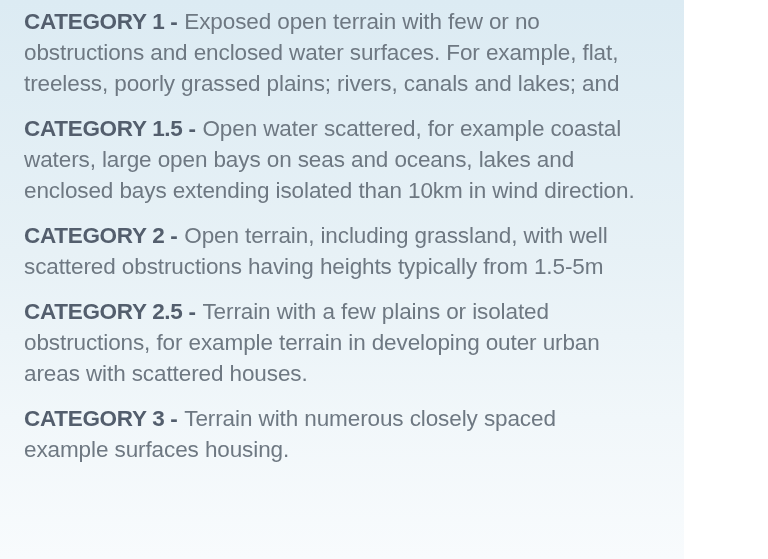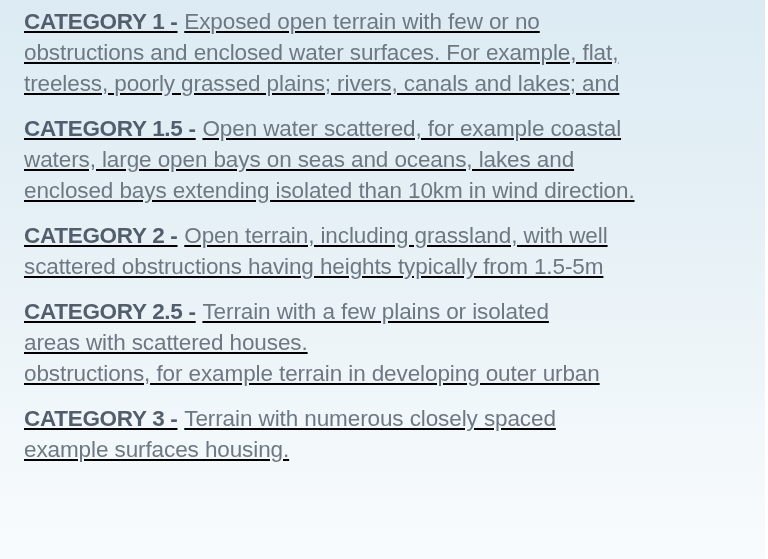--- a/index.html
+++ b/index.html
@@ -1,27 +1,26 @@
 <!DOCTYPE html>
 <html><head>
 <meta charset="utf-8">
 <style>
   html, body {
     margin: 0;
     padding: 0;
   }
   .page {
-    width: 765px;
+    width: 684px;
     height: 559px;
     overflow: hidden;
     box-sizing: border-box;
     background: linear-gradient(180deg, #dcebf3 0%, #e7f1f6 45%, #f1f7fa 75%, #f8fbfd 100%);
     font-family: "Liberation Sans", "DejaVu Sans", sans-serif;
     padding: 6px 0 0 24px;
-    text-decoration: underline;
   }
   .para {
     margin: 0 0 14px 0;
     font-size: 22.5px;
     line-height: 31px;
     color: #6e7882;
     letter-spacing: -0.1px;
   }
   .line {
     display: block;
@@ -52,22 +51,22 @@
     <span class="line">enclosed bays extending isolated than 10km in wind direction.</span>
   </p>
 
   <p class="para">
     <span class="line"><strong class="cat">CATEGORY 2 -</strong><span>Open terrain, including grassland, with well</span></span>
     <span class="line">scattered obstructions having heights typically from 1.5-5m</span>
   </p>
 
   <p class="para">
     <span class="line"><strong class="cat">CATEGORY 2.5 -</strong><span>Terrain with a few plains or isolated</span></span>
+    <span class="line">obstructions, for example terrain in developing outer urban</span>
     <span class="line">areas with scattered houses.</span>
-    <span class="line">obstructions, for example terrain in developing outer urban</span>
   </p>
 
   <p class="para">
     <span class="line"><strong class="cat">CATEGORY 3 -</strong><span>Terrain with numerous closely spaced</span></span>
     <span class="line">example surfaces housing.</span>
   </p>
 
 </div>
 
 </body></html>

